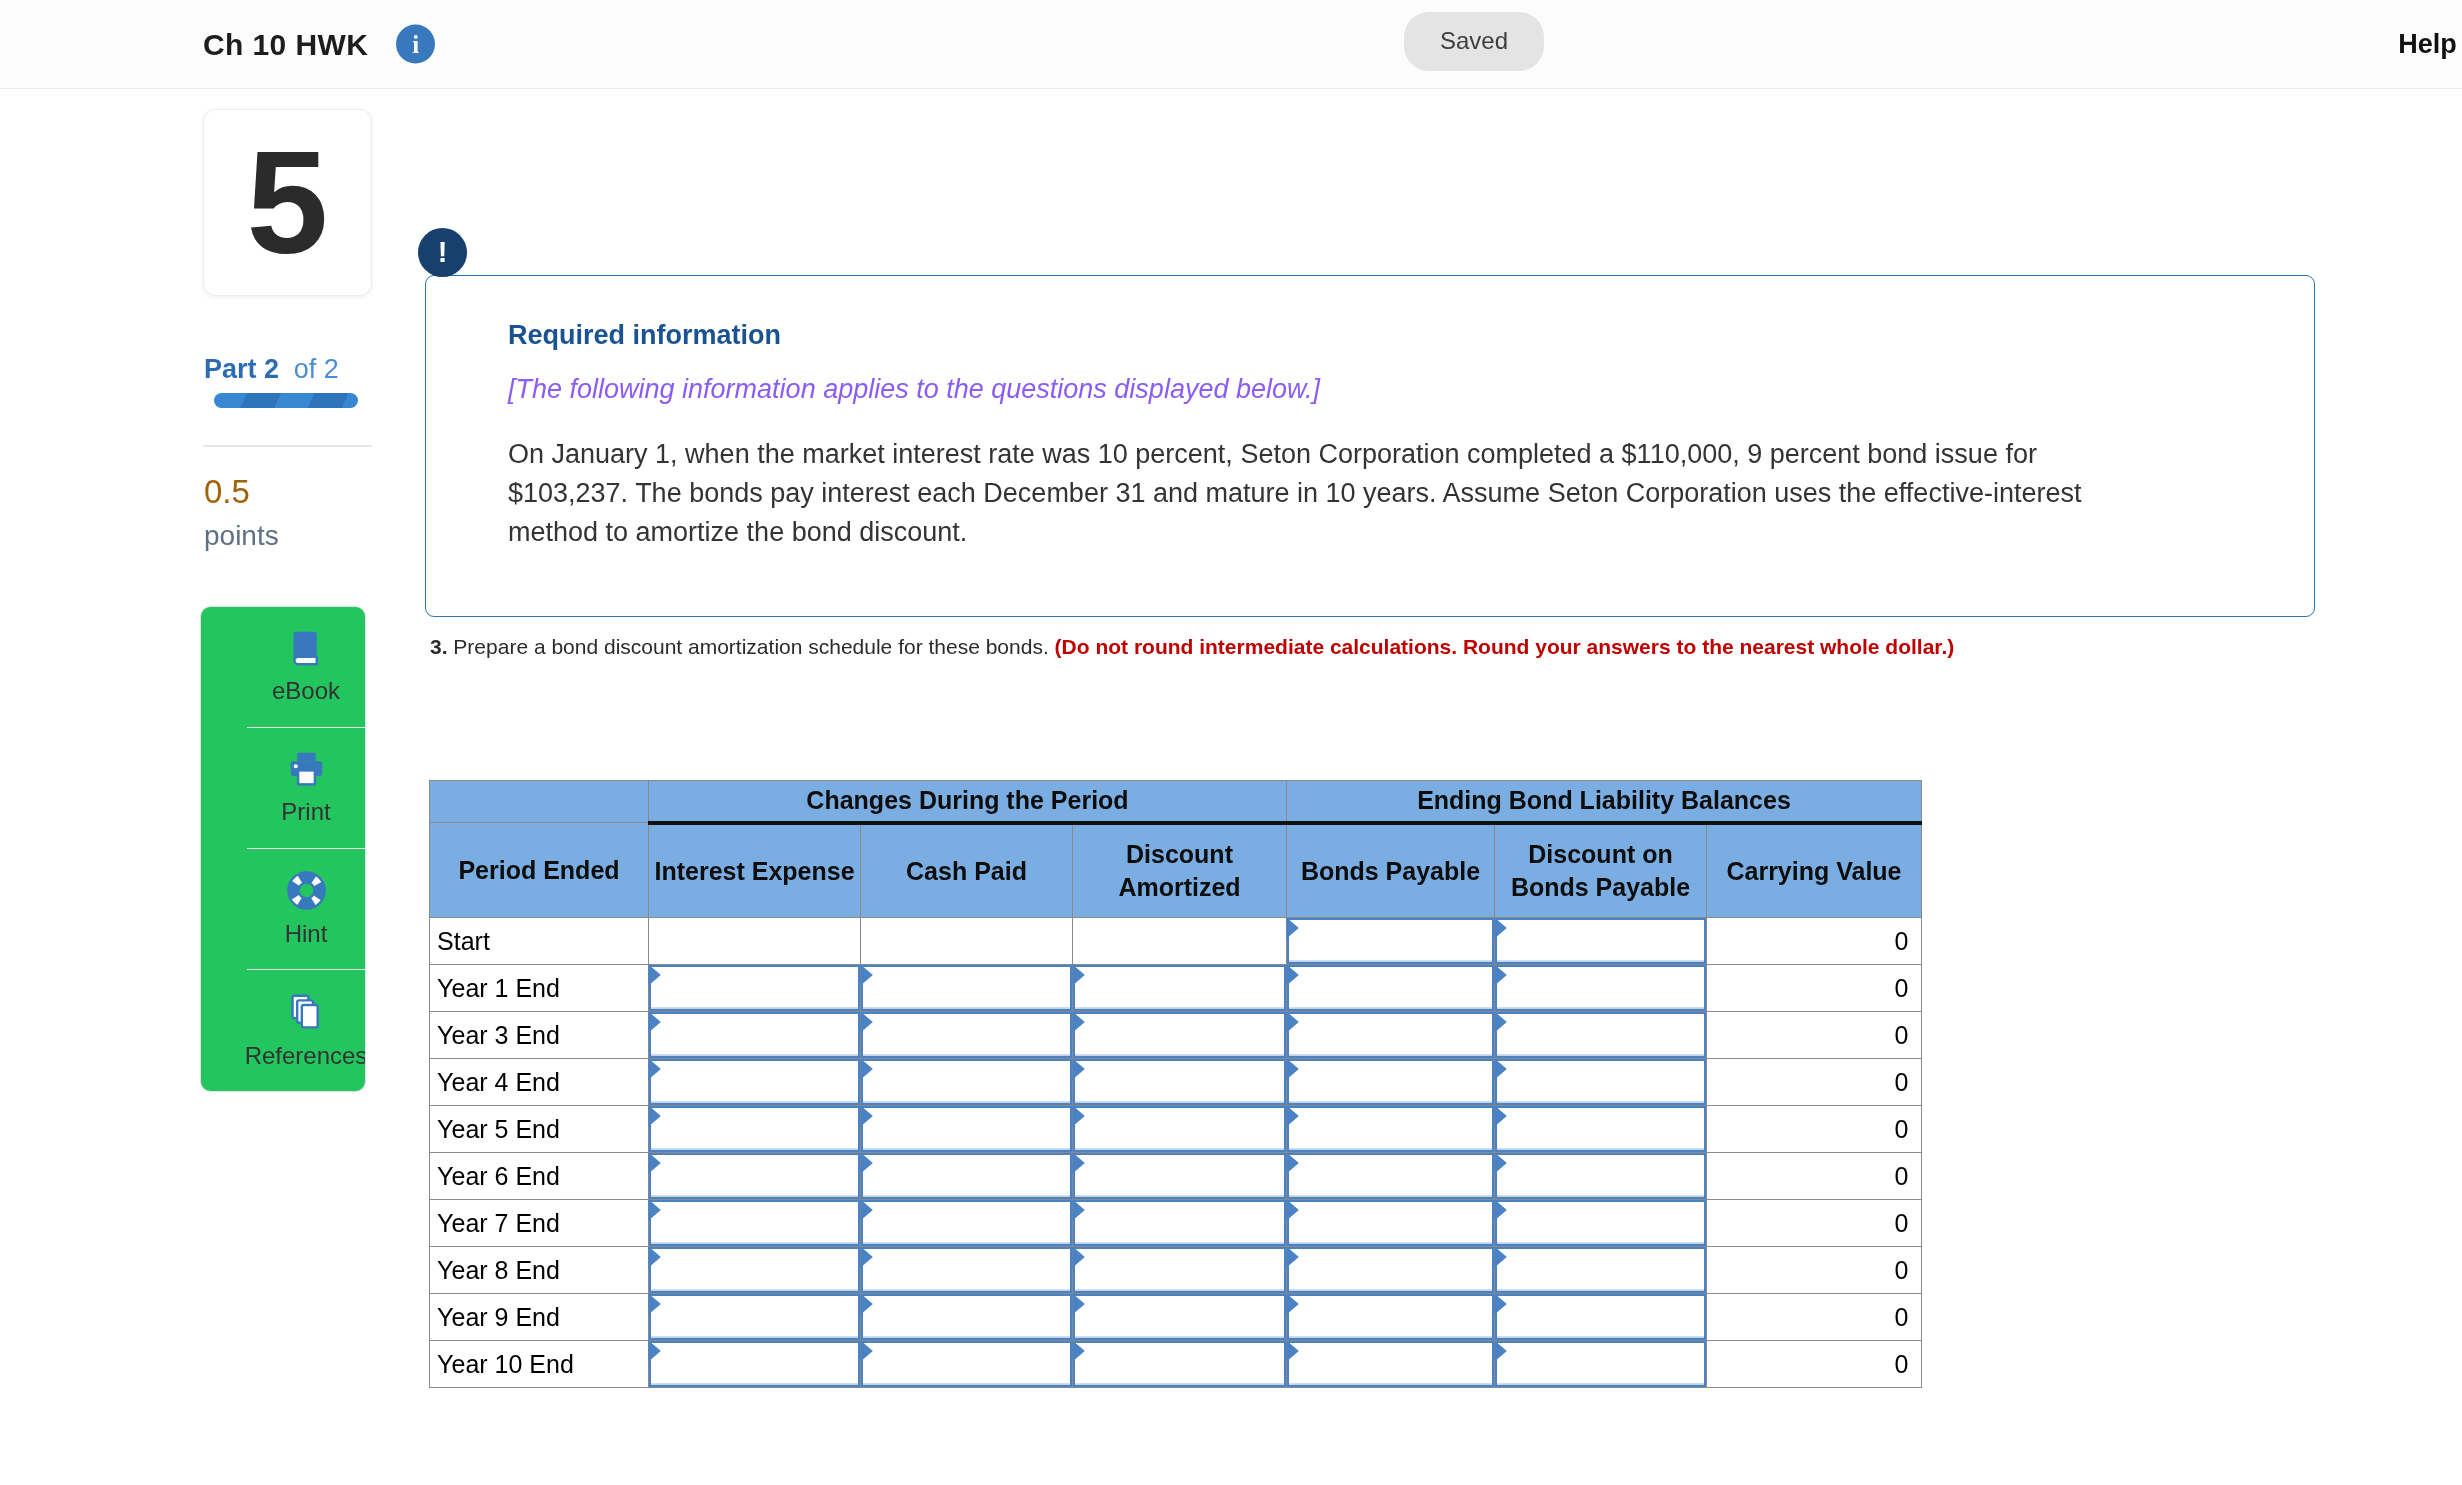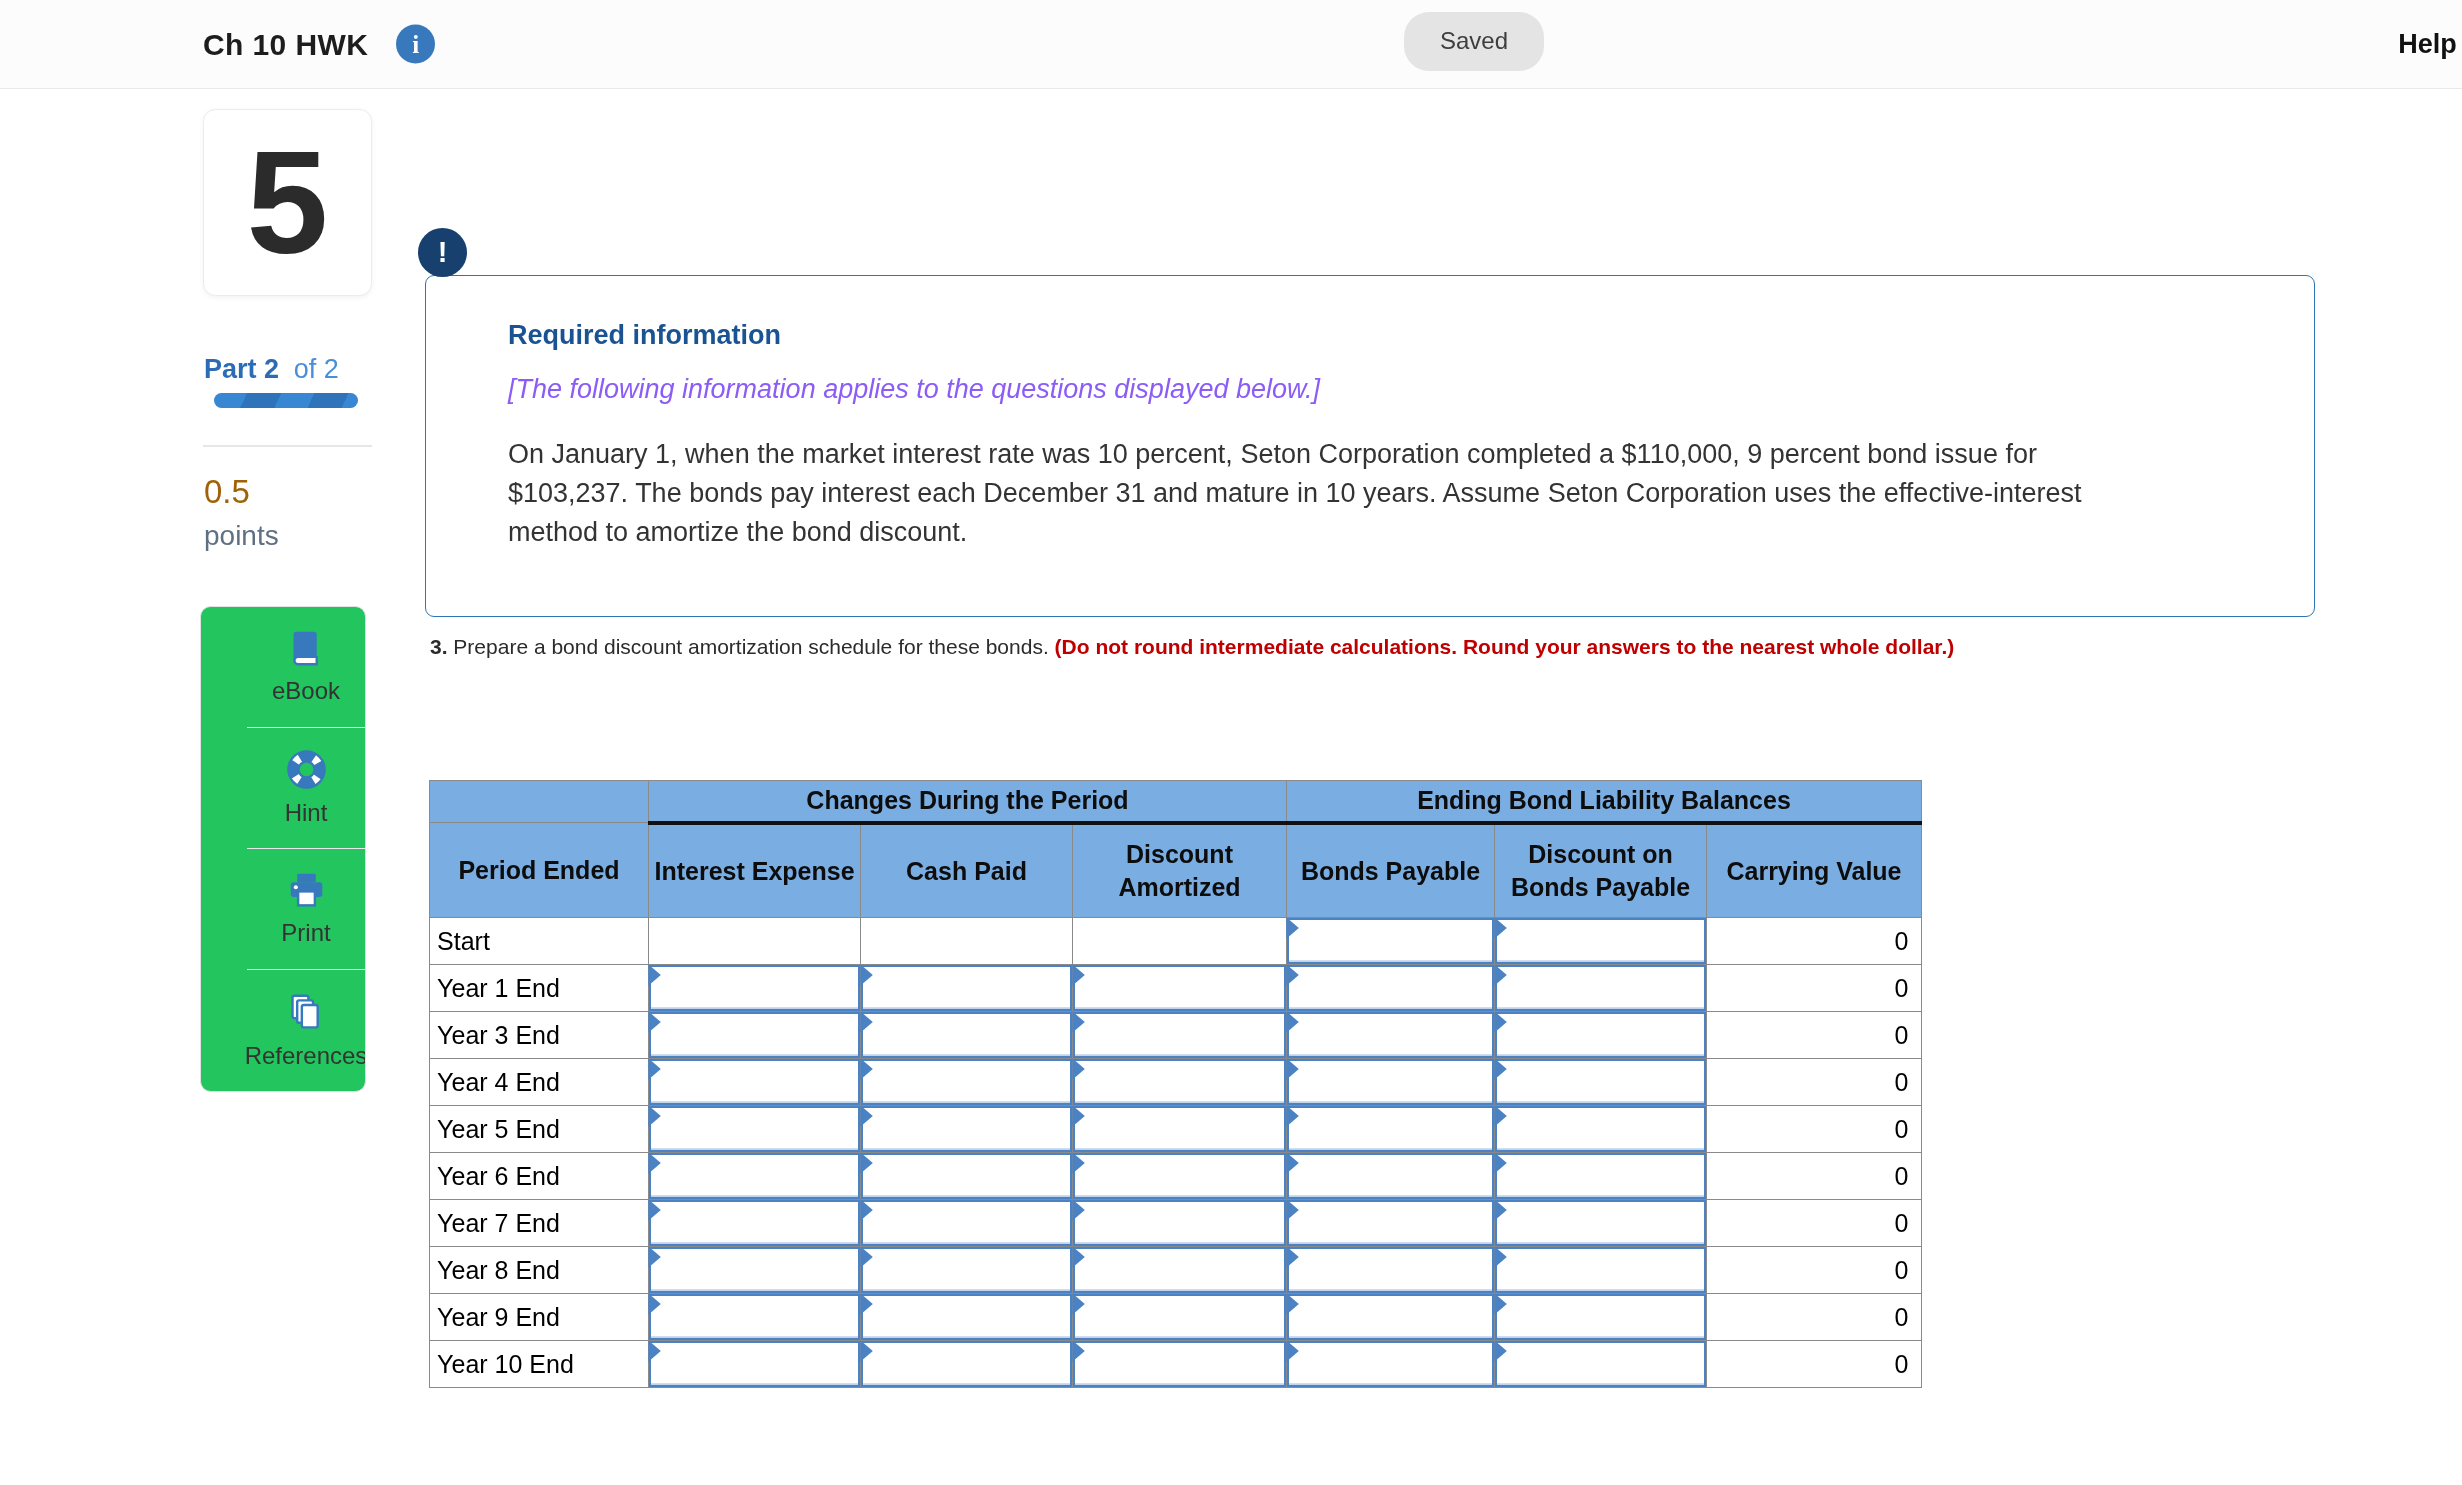--- a/index.html
+++ b/index.html
@@ -115,39 +115,39 @@
       <span>
         <svg width="41" height="39" viewBox="0 0 44 42">
           <path d="M11 3 h19 a3 3 0 0 1 3 3 v24 h-20 a5 5 0 0 0 -5 5 v-29 a3 3 0 0 1 3 -3 z" fill="#3878bd"></path>
           <path d="M13 30 h20 v8 h-20 a4 4 0 0 1 0 -8 z" fill="#ffffff" stroke="#3878bd" stroke-width="2.6"></path>
         </svg>
       </span>
       <span class="lbl">eBook</span>
     </div>
     <div class="tool">
       <span>
+        <svg width="41" height="39" viewBox="0 0 44 42">
+          <rect x="12" y="3" width="20" height="9" rx="1.5" fill="#3878bd"></rect>
+          <rect x="5" y="12" width="34" height="16" rx="3" fill="#3878bd"></rect>
+          <circle cx="10.5" cy="17.5" r="2.2" fill="#ffffff"></circle>
+          <rect x="13" y="22" width="18" height="15" fill="#ffffff" stroke="#3878bd" stroke-width="2.6"></rect>
+        </svg>
+      </span>
+      <span class="lbl">Print</span>
+    </div>
+    <div class="tool">
+      <span>
         <svg width="41" height="41" viewBox="0 0 44 44">
           <circle cx="22" cy="22" r="14" fill="none" stroke="#3878bd" stroke-width="11"></circle>
           <circle cx="22" cy="22" r="14" fill="none" stroke="#ffffff" stroke-width="12" stroke-dasharray="6.5 15.49" stroke-dashoffset="3.2" transform="rotate(45 22 22)"></circle>
           <circle cx="22" cy="22" r="19.5" fill="none" stroke="#3878bd" stroke-width="2.4"></circle>
           <circle cx="22" cy="22" r="8.5" fill="none" stroke="#3878bd" stroke-width="2.4"></circle>
         </svg>
       </span>
       <span class="lbl">Hint</span>
-    </div>
-    <div class="tool">
-      <span>
-        <svg width="41" height="39" viewBox="0 0 44 42">
-          <rect x="12" y="3" width="20" height="9" rx="1.5" fill="#3878bd"></rect>
-          <rect x="5" y="12" width="34" height="16" rx="3" fill="#3878bd"></rect>
-          <circle cx="10.5" cy="17.5" r="2.2" fill="#ffffff"></circle>
-          <rect x="13" y="22" width="18" height="15" fill="#ffffff" stroke="#3878bd" stroke-width="2.6"></rect>
-        </svg>
-      </span>
-      <span class="lbl">Print</span>
     </div>
     <div class="tool">
       <span>
         <svg width="41" height="41" viewBox="0 0 44 44">
           <rect x="7" y="4" width="17" height="24" rx="2" fill="#ffffff" stroke="#3878bd" stroke-width="2.6"></rect>
           <rect x="12" y="9" width="17" height="24" rx="2" fill="#ffffff" stroke="#3878bd" stroke-width="2.6"></rect>
           <rect x="17" y="14" width="17" height="24" rx="2" fill="#ffffff" stroke="#3878bd" stroke-width="2.6"></rect>
         </svg>
       </span>
       <span class="lbl">References</span>

